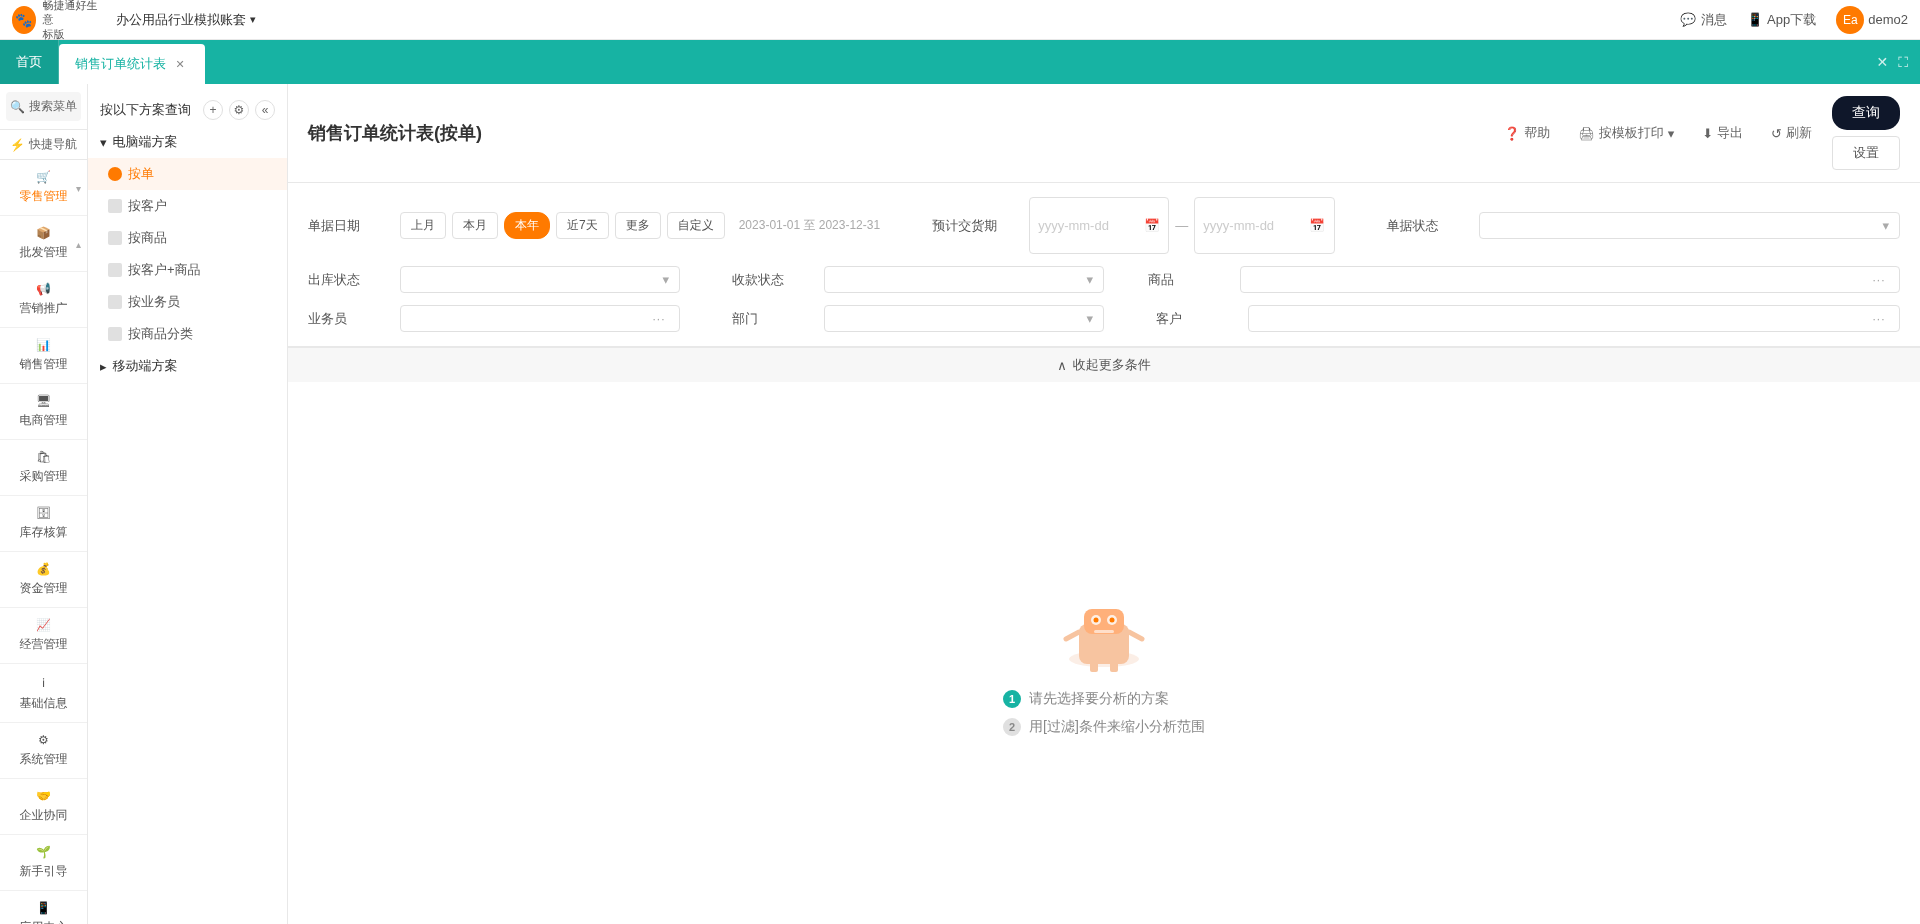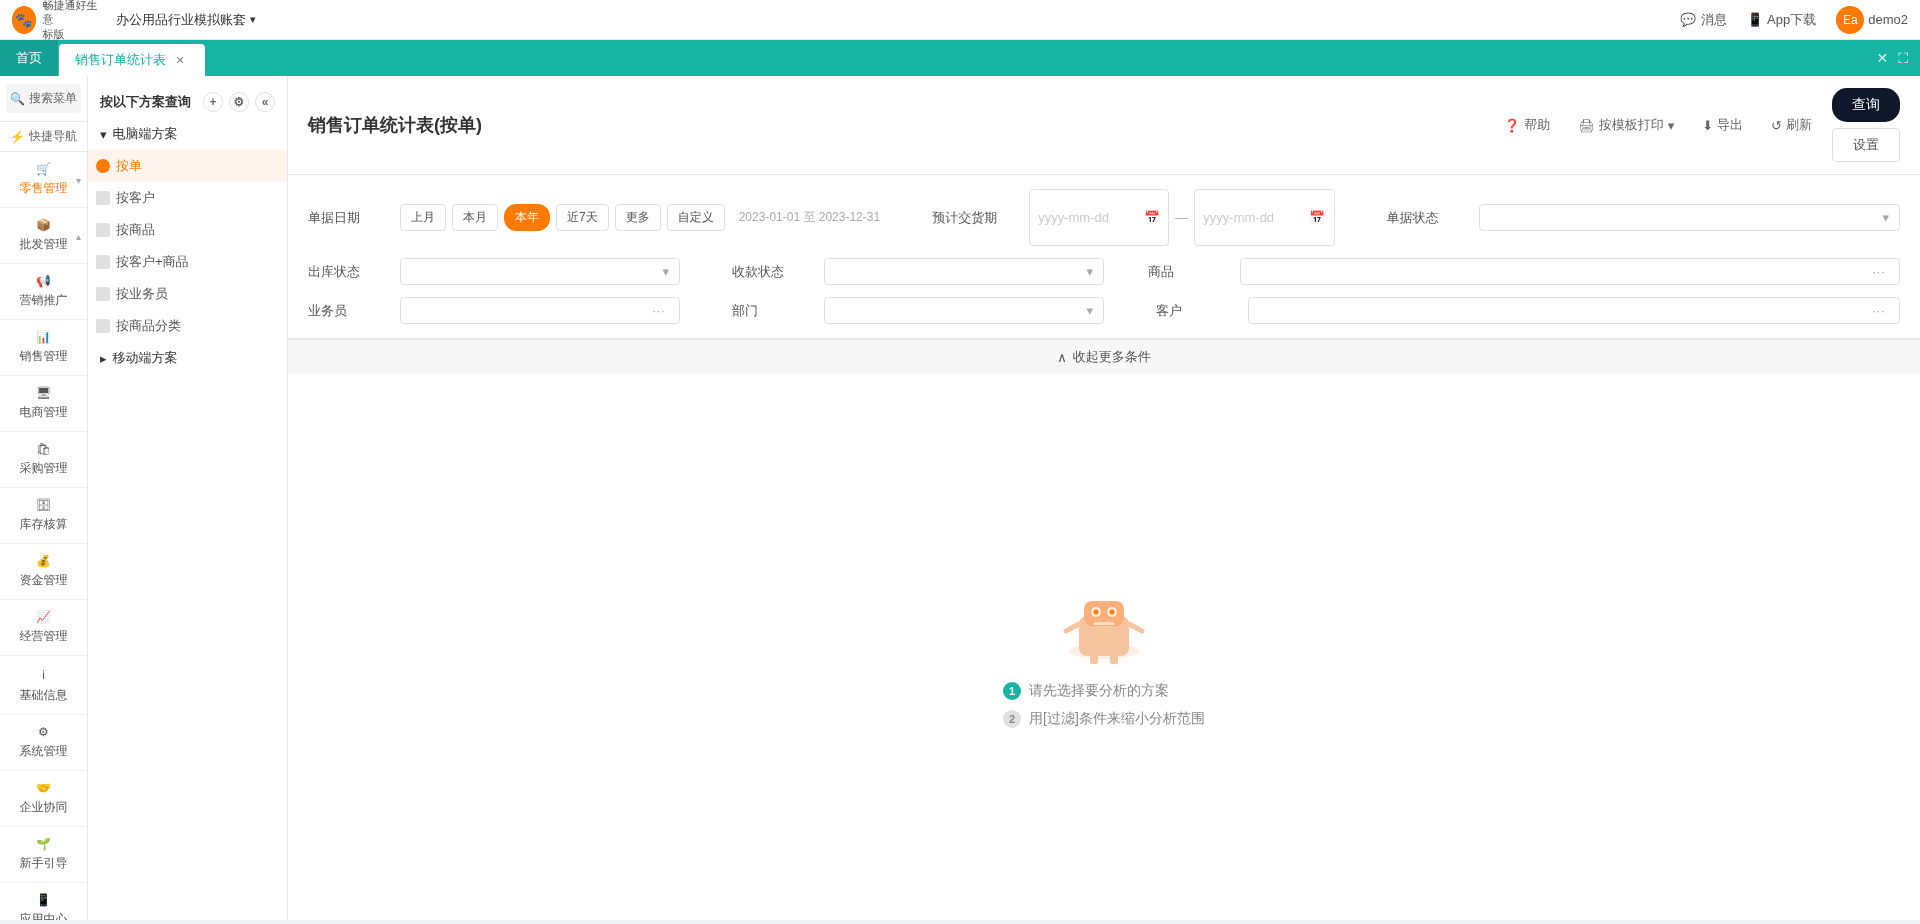--- a/index.html
+++ b/index.html
@@ -70,21 +70,21 @@
       background: #ff7a00;
       display: flex;
       align-items: center;
       justify-content: center;
       color: #fff;
       font-size: 12px;
     }
 
     
     .tab-bar {
-      height: 36px;
+      height: 44px;
       background: #17b3a3;
       display: flex;
       align-items: stretch;
       padding: 0;
     }
     .tab-item {
       display: flex;
       align-items: center;
       padding: 0 16px;
       font-size: 13px;
@@ -191,21 +191,21 @@
       background: #fff;
       border-right: 1px solid #e8e8e8;
       padding: 10px 0;
     }
     .left-panel-header {
       display: flex;
       align-items: center;
       padding: 6px 12px;
       font-size: 13px;
       color: #333;
-      font-weight: 700;
+      font-weight: 400;
     }
     .left-panel-actions {
       display: flex;
       align-items: center;
       gap: 6px;
       margin-left: auto;
     }
     .panel-action-btn {
       width: 20px;
       height: 20px;
@@ -215,21 +215,21 @@
       align-items: center;
       justify-content: center;
       cursor: pointer;
       font-size: 12px;
       color: #666;
       background: #fff;
     }
     .tree-item {
       display: flex;
       align-items: center;
-      padding: 7px 12px 7px 8px;
+      padding: 7px 12px 7px 20px;
       font-size: 13px;
       color: #555;
       cursor: pointer;
       gap: 6px;
     }
     .tree-item.selected { color: #ff7a00; background: #fff5ee; }
     .tree-group-label {
       display: flex;
       align-items: center;
       padding: 7px 12px;

